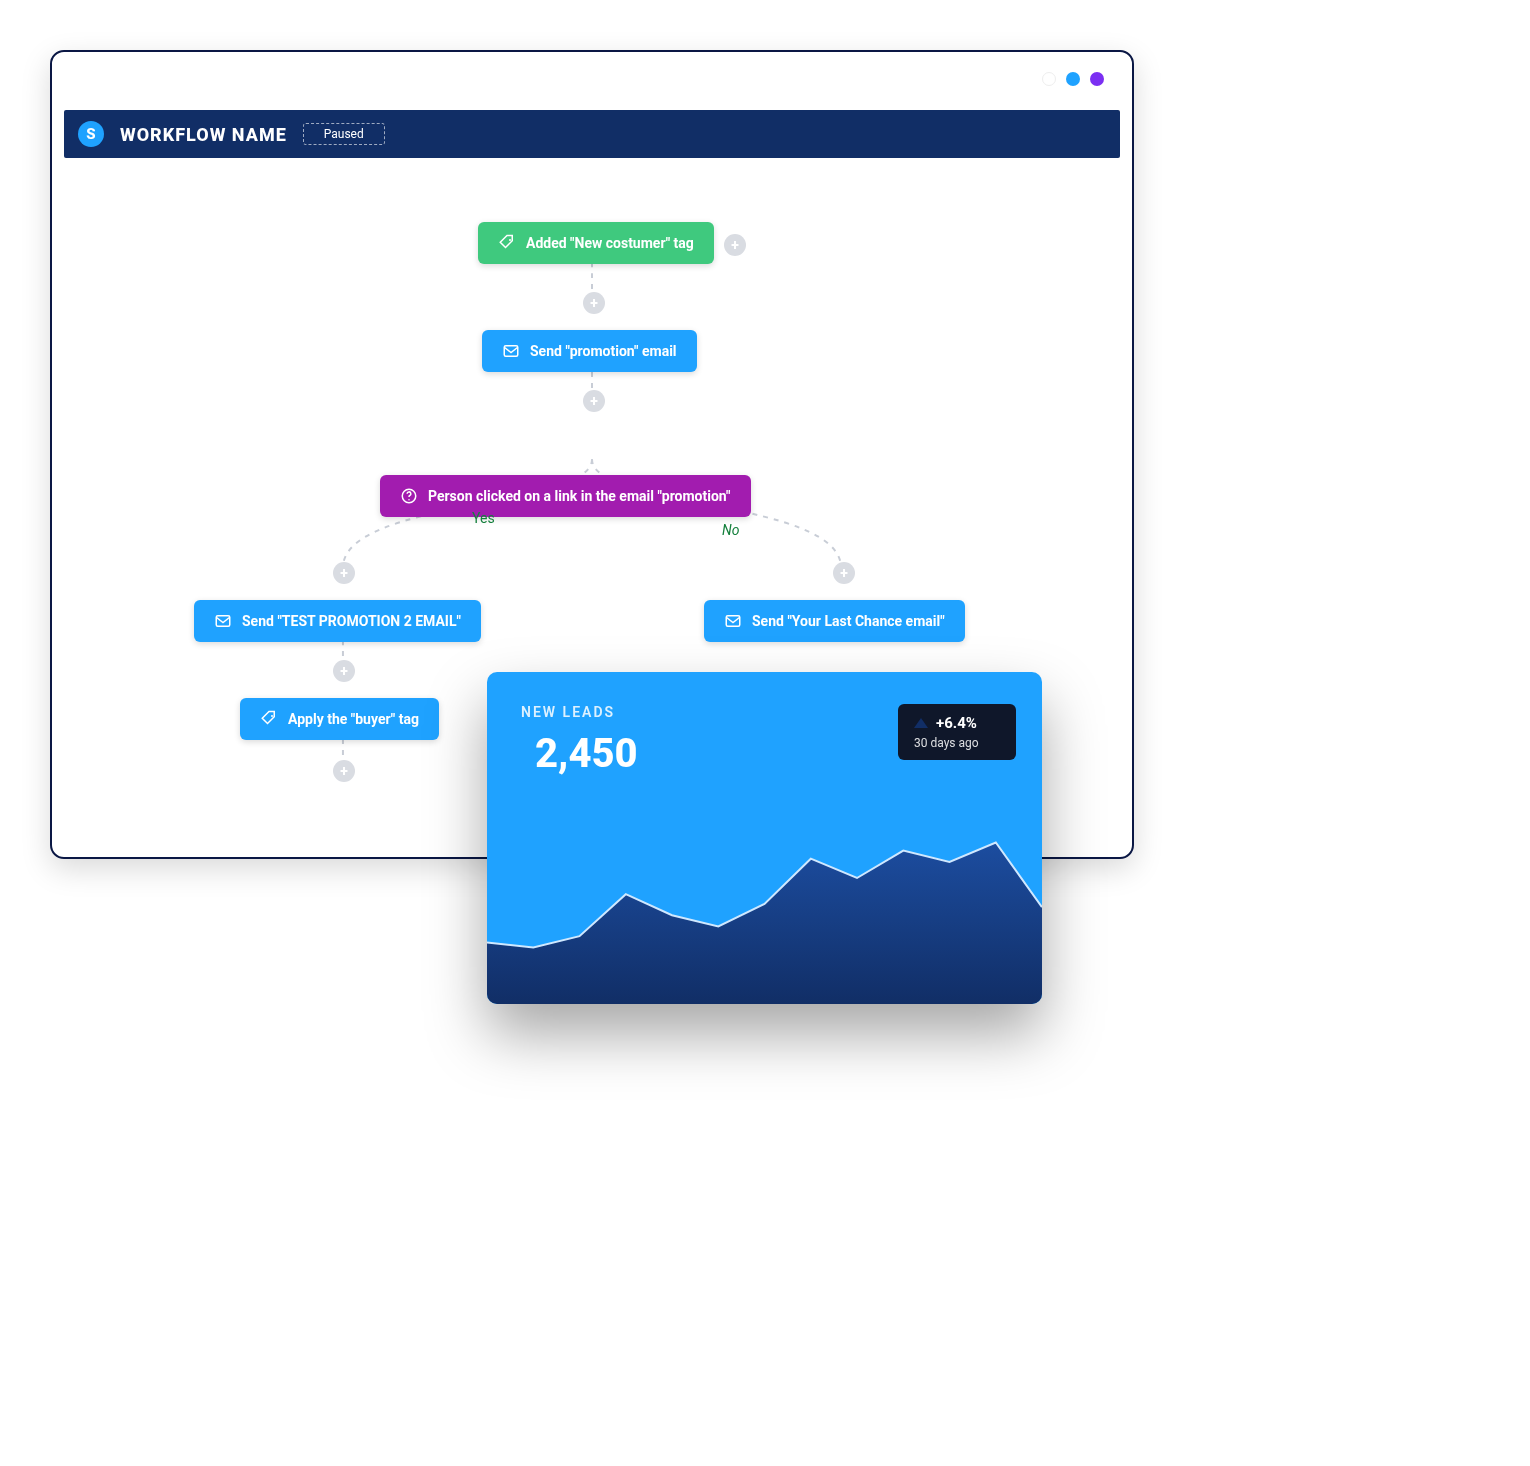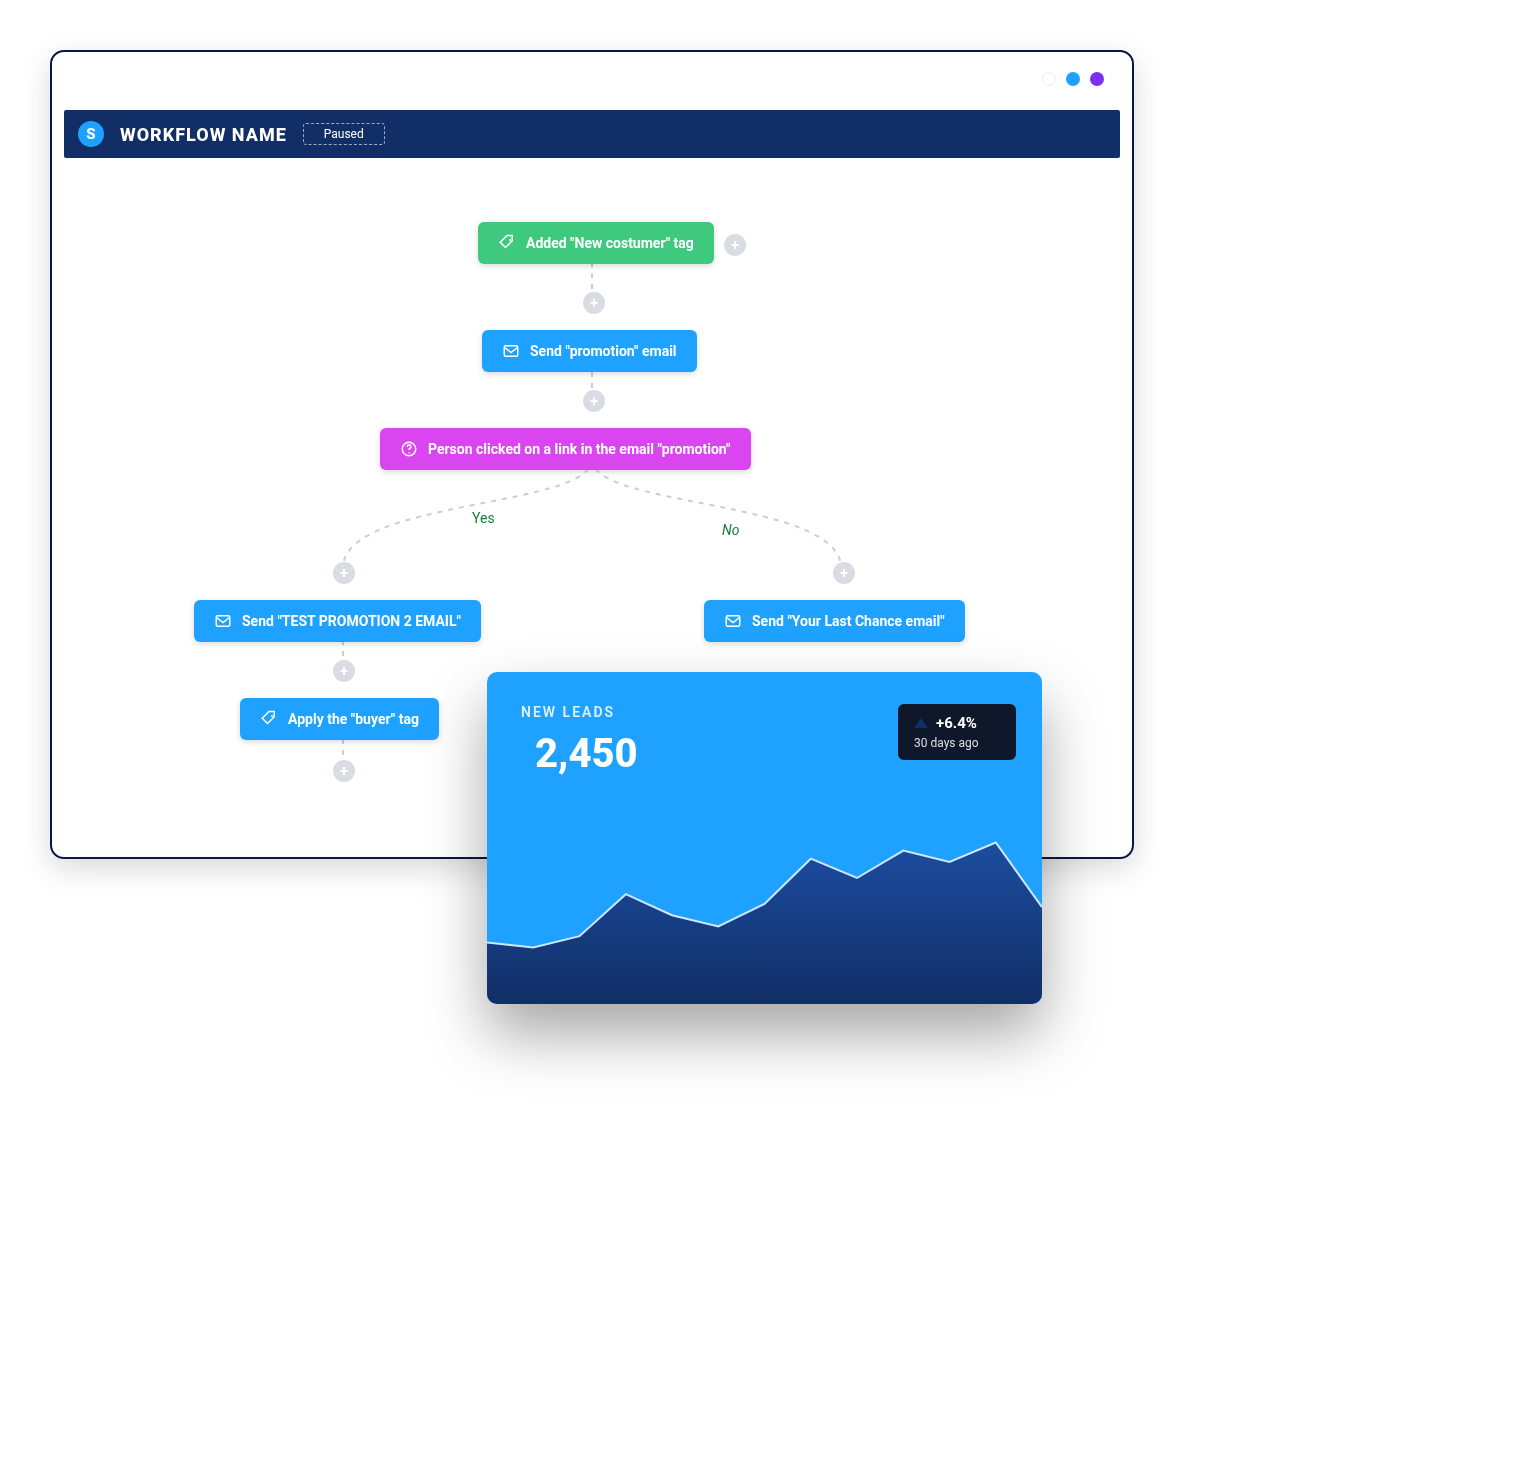--- a/index.html
+++ b/index.html
@@ -62,21 +62,21 @@
   .node {
     position: absolute;
     display: flex; align-items: center; gap: 10px;
     padding: 12px 20px;
     border-radius: 6px;
     color: #fff; font-weight: 700; font-size: 14px;
     box-shadow: 0 2px 6px rgba(0,0,0,0.15);
   }
   .node.green { background: #3fc97e; }
   .node.blue  { background: #1fa2ff; }
-  .node.navy  { background: #d946ef; }
+  .node.navy  { background: #a21caf; margin-top: 47px; }
   .node .icon { width: 18px; height: 18px; flex: none; display:flex; align-items:center; justify-content:center; }
 
   .add-btn {
     position: absolute;
     width: 22px; height: 22px; border-radius: 50%;
     background: #d9dce2; color: #fff;
     display:flex; align-items:center; justify-content:center;
     font-size: 14px; font-weight: 800;
   }
   .add-btn::after { content: "+"; color: #fff; }

